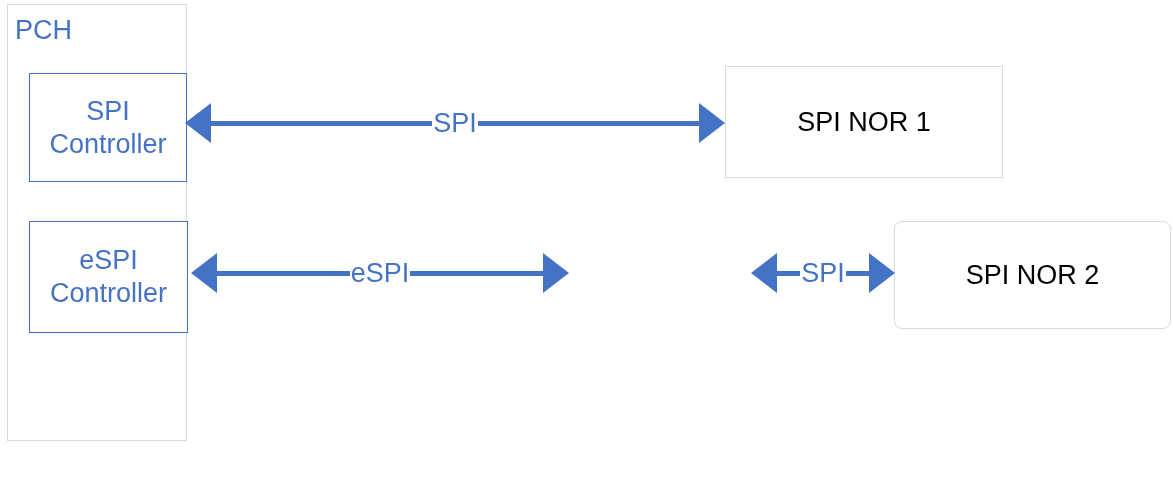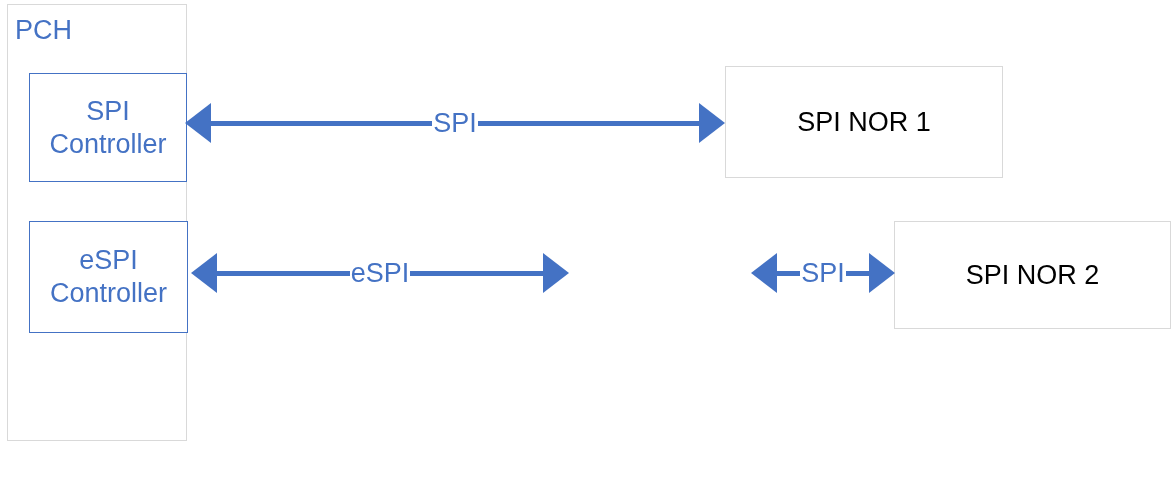--- a/index.html
+++ b/index.html
@@ -91,20 +91,21 @@
     width: 181px;
     height: 110px;
     font-size: 27px;
   }
   #spi-nor-2-box {
     left: 894px;
     top: 221px;
     width: 277px;
     height: 108px;
     font-size: 27px;
+    border-radius: 8px;
   }
 
   
   .arrow {
     position: absolute;
     display: flex;
     align-items: center;
     height: 40px;
   }
   .arrow-head {

